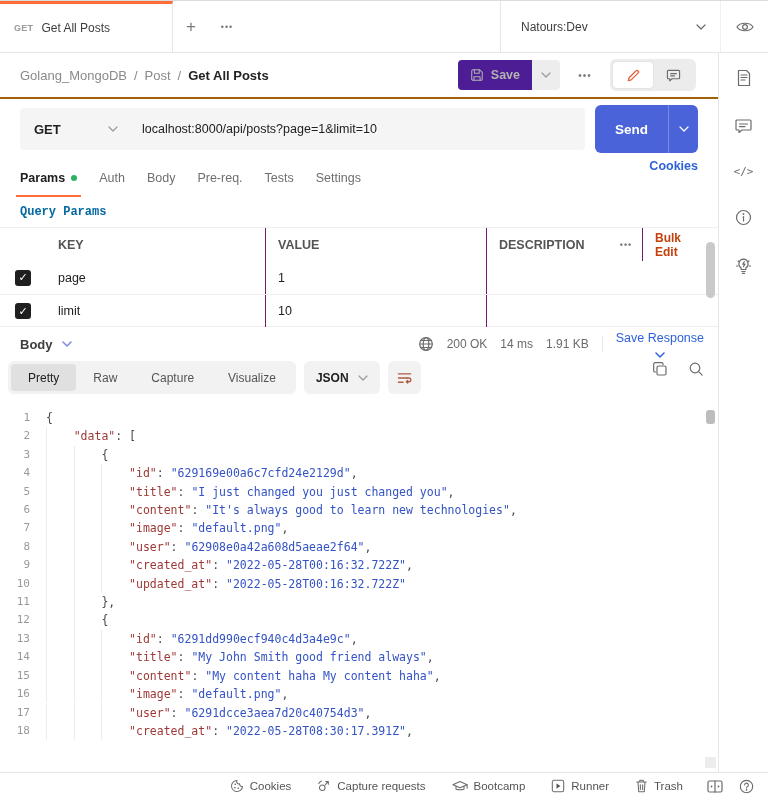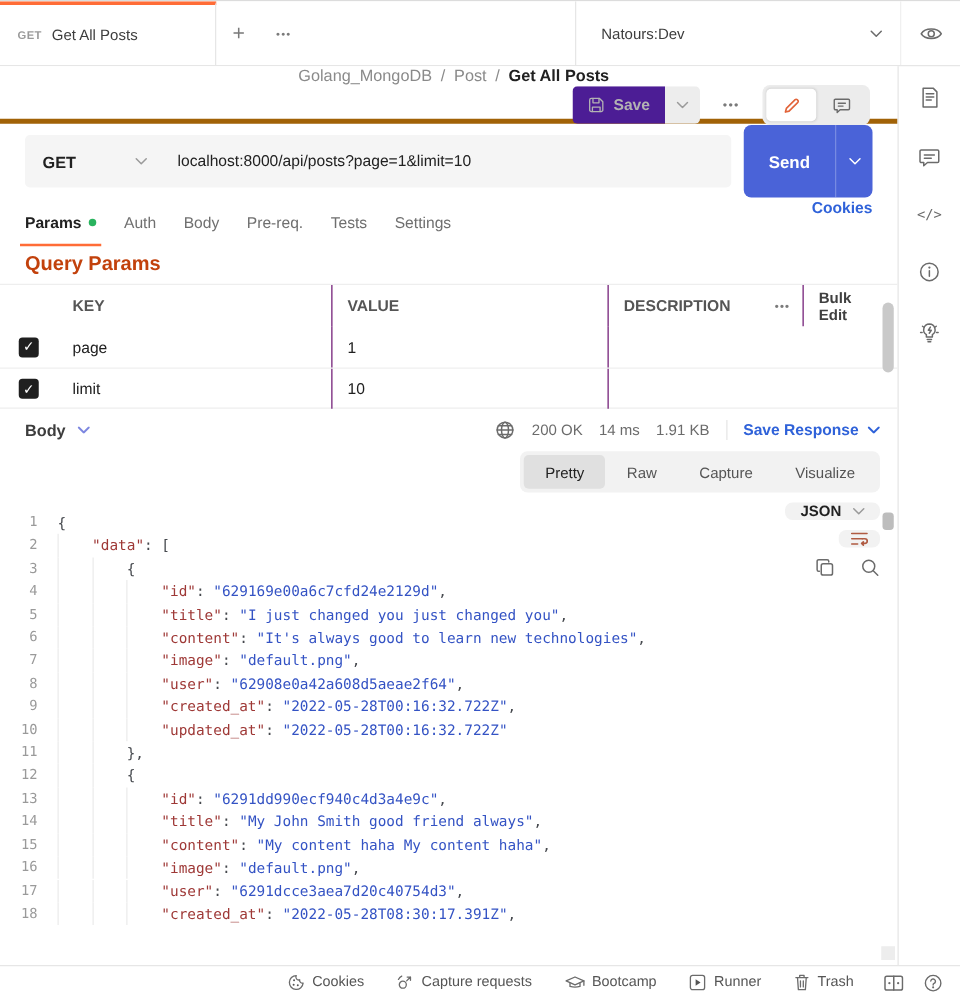--- a/index.html
+++ b/index.html
@@ -14,85 +14,85 @@
   svg{display:block;}
   .ic{stroke:#6b6b6b;fill:none;stroke-width:1.2;stroke-linecap:round;stroke-linejoin:round;}
 
   
   .tabbar{height:52px;display:flex;align-items:stretch;border-bottom:1px solid var(--bd);background:#fff;}
   .tab-active{width:173px;border-top:3px solid var(--orange);border-right:1px solid var(--bd);display:flex;align-items:center;padding:0 14px;gap:8px;background:#fff;}
   .tab-method{font-size:9px;color:#9a9a9a;font-weight:700;letter-spacing:.3px;}
   .tab-title{font-size:12px;color:#3d3d3d;white-space:nowrap;}
   .tab-btn{width:36px;display:flex;align-items:center;justify-content:center;color:#7a7a7a;font-size:17px;cursor:pointer;}
   .tab-dots{font-size:9px;letter-spacing:1px;color:#7a7a7a;}
-  .env{margin-left:auto;width:308px;border-left:1px solid var(--bd);display:flex;align-items:center;padding:0 0 0 20px;}
+  .env{margin-left:auto;width:268px;border-left:1px solid var(--bd);display:flex;align-items:center;padding:0 0 0 20px;}
   .env-name{font-size:12px;color:#3d3d3d;}
   .env-chev{margin-left:auto;margin-right:14px;}
   .env-eye{width:48px;height:100%;display:flex;align-items:center;justify-content:center;border-left:1px solid #f0f0f0;}
 
   
   .workspace{display:flex;height:719px;}
   .main{width:718px;display:flex;flex-direction:column;background:#fff;}
   .rightbar{width:50px;border-left:1px solid var(--bd);display:flex;flex-direction:column;align-items:center;padding-top:16px;gap:31px;}
 
   
-  .reqhead{height:46px;border-bottom:4px solid #a16207;display:flex;align-items:center;padding:0 12px 0 20px;flex-direction:column;}
+  .reqhead{height:46px;border-bottom:2px solid #a16207;display:flex;align-items:center;padding:0 12px 0 20px;}
   .crumbs{display:flex;align-items:center;gap:7px;font-size:13px;color:#8a8a8a;}
   .crumb-last{color:#212121;font-weight:700;}
   .head-actions{margin-left:auto;display:flex;align-items:center;}
   .save-group{display:flex;align-items:stretch;height:30px;border-radius:4px;overflow:hidden;}
   .save-main{background:#4c1d95;display:flex;align-items:center;gap:7px;padding:0 12px;color:#b3b3b3;font-size:12.5px;font-weight:600;}
   .save-chev{background:#ededed;width:28px;display:flex;align-items:center;justify-content:center;}
   .head-dots{width:34px;text-align:center;color:#7a7a7a;font-size:10px;letter-spacing:1px;margin:0 8px;cursor:pointer;}
   .seg2{background:#ececec;border-radius:6px;padding:3px;display:flex;margin-right:10px;}
   .seg2 .cell{width:40px;height:26px;display:flex;align-items:center;justify-content:center;border-radius:4px;cursor:pointer;}
   .seg2 .cell.on{background:#fff;box-shadow:0 0 2px rgba(0,0,0,.12);}
 
   
   .reqrow{height:60px;display:flex;align-items:center;padding:0 20px;gap:10px;}
   .urlfield{flex:1;height:42px;background:var(--field);border-radius:4px;display:flex;align-items:center;}
   .method{width:112px;display:flex;align-items:center;justify-content:space-between;padding:0 14px;font-size:13px;font-weight:700;cursor:pointer;}
   .url{font-size:12.5px;color:#212121;padding-left:10px;}
-  .send{width:103px;height:58px;background:var(--send);border-radius:6px;display:flex;align-items:stretch;color:#fff;cursor:pointer;overflow:hidden;}
+  .send{width:103px;height:48px;background:var(--send);border-radius:6px;display:flex;align-items:stretch;color:#fff;cursor:pointer;overflow:hidden;}
   .send-main{flex:1;display:flex;align-items:center;justify-content:center;font-size:13.5px;font-weight:700;}
   .send-chev{width:30px;display:flex;align-items:center;justify-content:center;border-left:1px solid rgba(255,255,255,.25);}
   .send .ic{stroke:#fff;}
 
   
   .reqtabs{height:38px;display:flex;align-items:flex-start;padding:0 20px;gap:22px;}
   .rtab{font-size:12.5px;color:#6f6f6f;height:100%;display:flex;align-items:center;position:relative;cursor:pointer;gap:6px;white-space:nowrap;}
   .rtab.active{color:#212121;font-weight:600;}
   .rtab.active::after{content:"";position:absolute;left:-4px;right:-4px;bottom:0;height:2px;background:var(--orange);}
   .rtab .dot{width:6px;height:6px;border-radius:50%;background:var(--green);}
   .cookies{margin-left:auto;font-size:12.5px;font-weight:700;color:var(--link);cursor:pointer;}
 
-  .qp-label{height:30px;line-height:30px;padding:0 20px;font-size:16px;font-weight:600;color:#c2410c;}
+  .qp-label{height:30px;line-height:30px;padding:0 20px;font-size:12px;font-weight:600;color:#0369a1;font-family:Liberation Mono, monospace;}
 
   
   .ptable{position:relative;height:100px;border-top:1px solid #eee;border-bottom:1px solid #eee;}
   .prow{display:grid;grid-template-columns:46px 219px 221px 124px 32px 1fr;height:33px;align-items:center;}
   .prow + .prow{border-top:1px solid #f0f0f0;}
   .phead{font-size:11.5px;font-weight:600;color:#555;}
   .pcell{padding:0 12px;font-size:12.5px;height:100%;display:flex;align-items:center;}
   .vb{border-left:1px solid #701a75;}
   .pcell.dots{justify-content:center;color:#7a7a7a;font-size:9px;letter-spacing:1px;padding:0;}
-  .pcell.bulk{font-weight:700;color:#404040;font-size:12px;cursor:pointer;}
+  .pcell.bulk{font-weight:700;color:#c2410c;font-size:12px;cursor:pointer;}
   .ckwrap{display:flex;align-items:center;justify-content:center;height:100%;}
   .ckbox{width:16px;height:16px;border-radius:3px;background:#1f1f1f;color:#fff;font-size:11px;display:flex;align-items:center;justify-content:center;cursor:pointer;}
   .pscroll{position:absolute;right:3px;top:14px;width:9px;height:56px;border-radius:5px;background:#c9c9c9;}
 
   
   .rmeta{height:34px;display:flex;align-items:center;padding:0 14px 0 20px;}
   .body-lbl{font-size:13px;font-weight:600;color:#3d3d3d;display:flex;align-items:center;gap:9px;cursor:pointer;}
   .rstats{margin-left:auto;display:flex;align-items:center;gap:13px;font-size:12px;color:#6b6b6b;}
   .rdivider{width:1px;height:16px;background:#e6e6e6;}
-  .saveresp{color:var(--link);font-weight:700;font-size:12.5px;display:flex;align-items:center;gap:7px;cursor:pointer;}
-
-  
-  .rtool{height:43px;display:flex;align-items:flex-end;padding:0 14px 0 8px;gap:8px;flex-direction:column;}
+  .saveresp{color:var(--link);font-weight:400;font-size:12.5px;display:flex;align-items:center;gap:7px;cursor:pointer;flex-direction:column;}
+
+  
+  .rtool{height:43px;display:flex;align-items:flex-start;padding:0 14px 0 8px;gap:8px;}
   .seg{background:#f2f2f2;border-radius:6px;padding:3px;display:flex;}
   .seg .vcell{height:27px;padding:0 17px;display:flex;align-items:center;font-size:12px;color:#555;border-radius:4px;cursor:pointer;}
   .seg .vcell.on{background:#e0e0e0;color:#212121;}
   .jsonsel{background:#f2f2f2;border-radius:6px;height:33px;padding:0 12px;display:flex;align-items:center;gap:9px;font-size:12px;font-weight:700;color:#212121;cursor:pointer;}
   .wrapbtn{width:33px;height:33px;background:#f2f2f2;border-radius:6px;display:flex;align-items:center;justify-content:center;cursor:pointer;}
   .rt-right{margin-left:auto;display:flex;align-items:center;gap:20px;}
 
   
   .codearea{position:relative;height:368px;overflow:hidden;padding-top:5px;font-family:"DejaVu Sans Mono",monospace;font-size:11.5px;line-height:18.4px;}
   .cl{display:flex;white-space:pre;}

